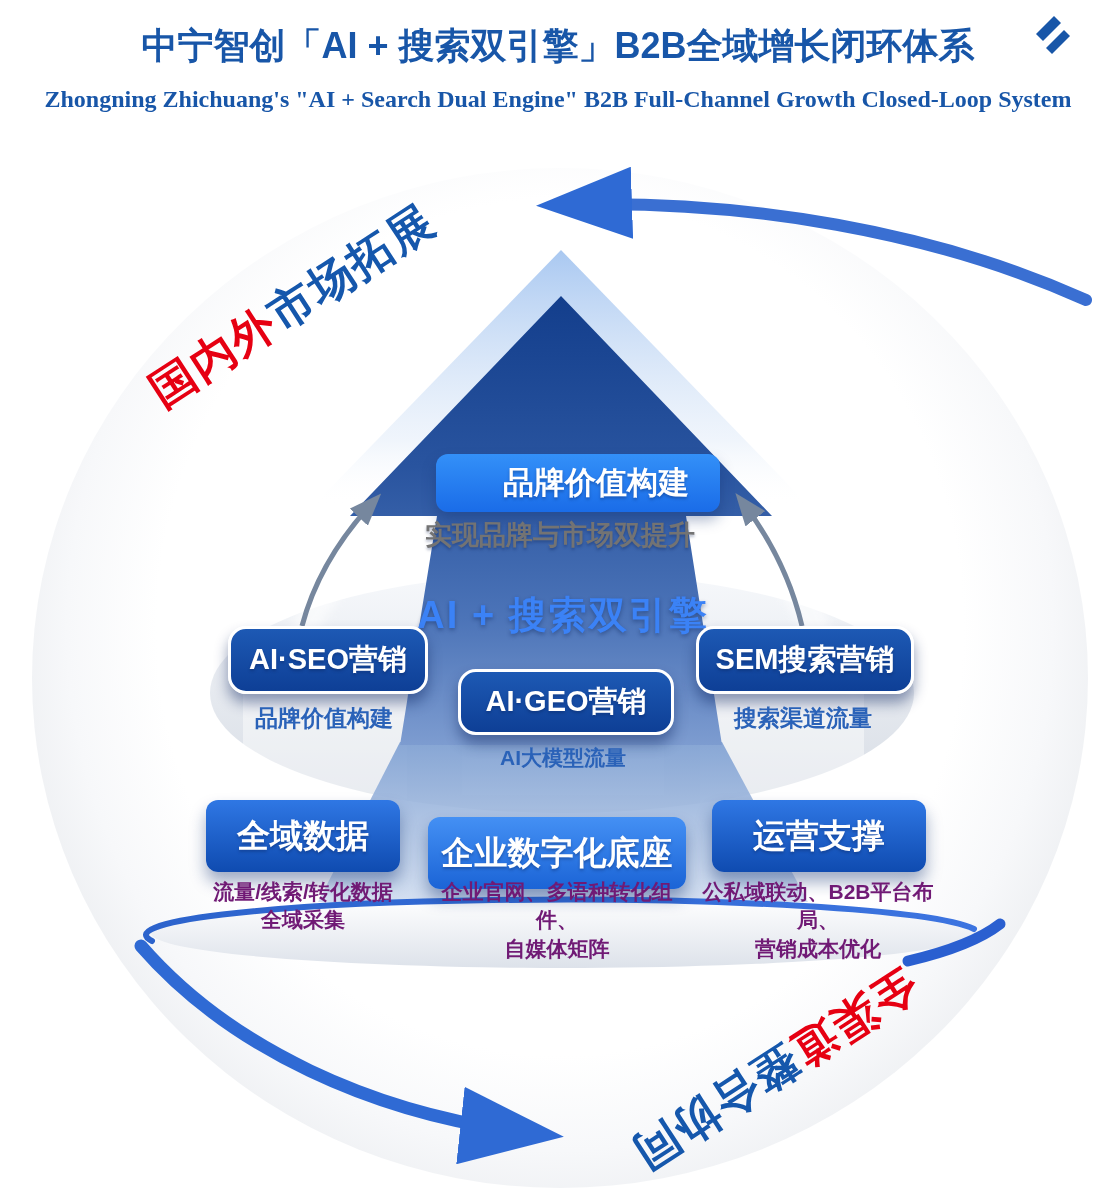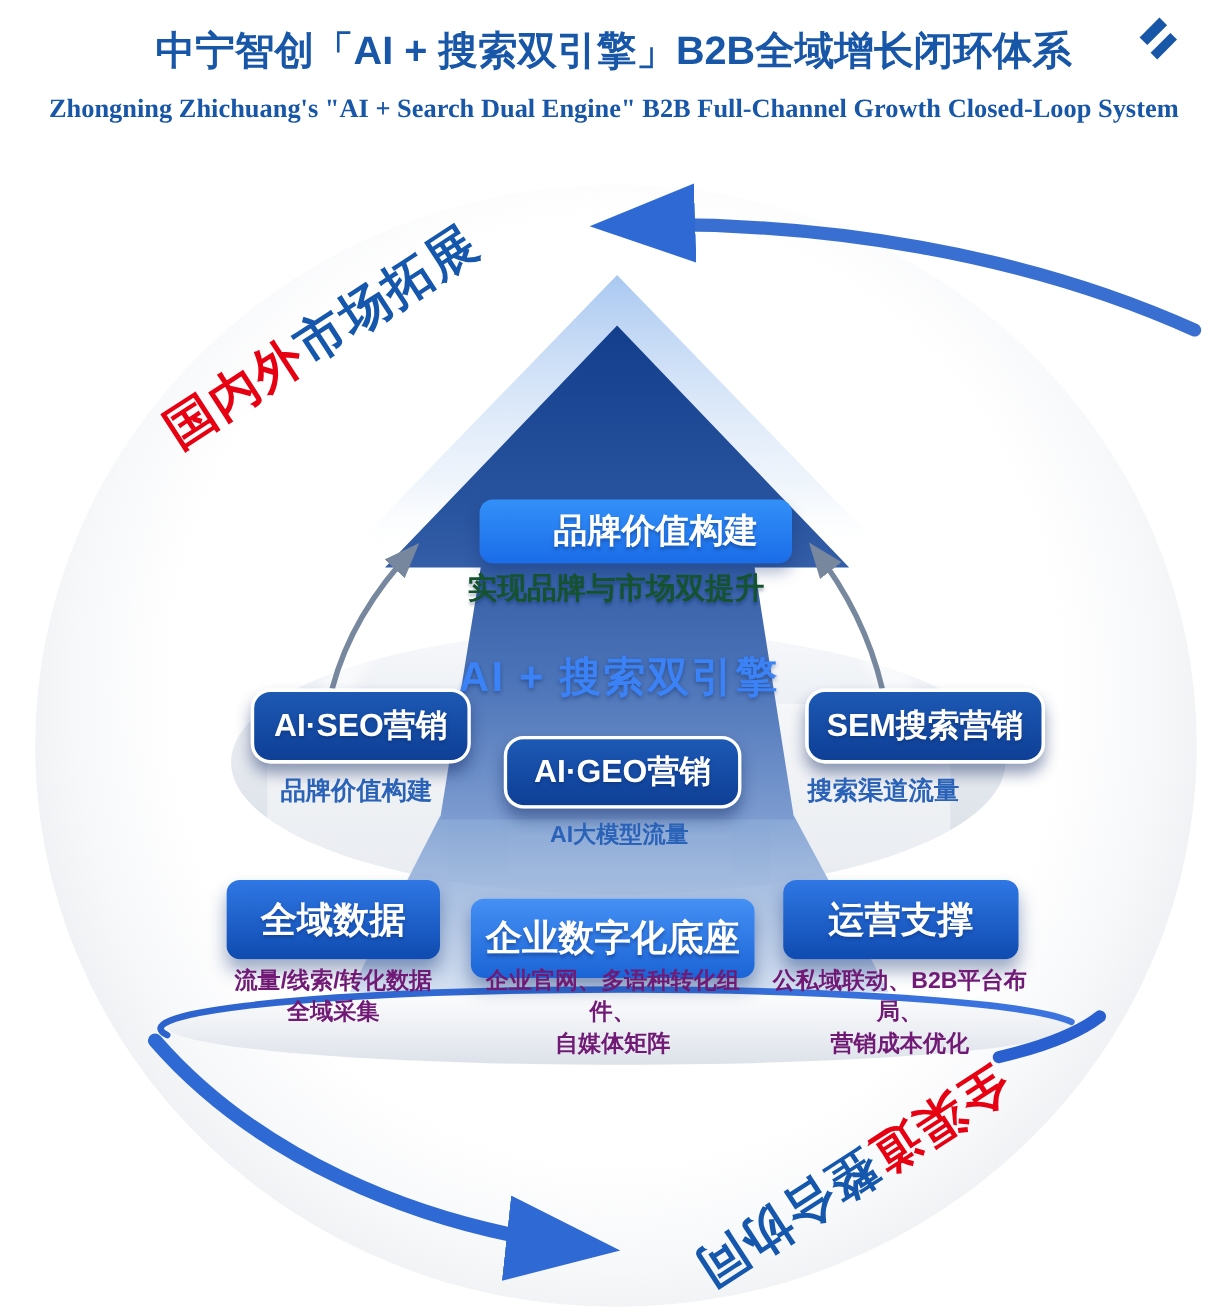--- a/index.html
+++ b/index.html
@@ -29,30 +29,30 @@
        color:#fff;font-weight:900;text-align:center;
        text-shadow:0 2px 3px rgba(8,30,80,.35);}
   .btn-brand{left:436px;top:454px;width:248px;height:58px;border-radius:12px;font-size:31px;
        background:linear-gradient(180deg,#339l 0%,#1a6ce8 100%);
        background:linear-gradient(180deg,#3390f8 0%,#1a6ce8 100%);
        box-shadow:0 8px 14px rgba(13,45,110,.35);padding-left:36px;}
   .btn-navy{background:linear-gradient(180deg,#1d59b4 0%,#0e3f96 100%);
        border:3px solid #ffffff;border-radius:18px;font-size:29px;
        box-shadow:0 9px 14px rgba(10,35,95,.45);}
   .btn-seo{left:228px;top:626px;width:194px;height:62px;}
-  .btn-sem{left:732px;top:626px;width:212px;height:62px;}
+  .btn-sem{left:696px;top:626px;width:212px;height:62px;}
   .btn-geo{left:458px;top:669px;width:210px;height:60px;}
   .btn-base{top:800px;height:72px;border-radius:12px;font-size:33px;
        box-shadow:0 10px 16px rgba(13,45,110,.40);}
   .btn-data{left:206px;width:194px;background:linear-gradient(180deg,#2f77e4 0%,#0f4bb0 100%);}
   .btn-digital{left:428px;width:258px;background:linear-gradient(180deg,#449l 0%,#1b64d6 100%);
        background:linear-gradient(180deg,#4490f4 0%,#1b64d6 100%);margin-top:17px;}
   .btn-ops{left:712px;width:214px;background:linear-gradient(180deg,#2f77e4 0%,#0f4bb0 100%);}
   
-  .cap-white{position:absolute;color:#14532d;font-weight:700;text-align:center;
+  .cap-white{position:absolute;color:#737373;font-weight:700;text-align:center;
        text-shadow:0 2px 3px rgba(8,30,80,.35);}
   .cap-brand{left:360px;top:517px;width:400px;font-size:27px;}
   .heading-engine{position:absolute;left:308px;top:590px;width:510px;text-align:center;
        color:#3b82f6;font-size:38px;font-weight:900;letter-spacing:2px;
        text-shadow:0 2px 4px rgba(8,30,80,.4);}
   .cap-blue{position:absolute;color:#2a62b8;font-weight:700;text-align:center;font-size:23px;}
   .cap-organic{left:224px;top:703px;width:200px;}
   .cap-channel{left:703px;top:703px;width:200px;}
   .cap-aimodel{left:463px;top:744px;width:200px;font-size:21px;}
   .cap-base{position:absolute;top:878px;width:270px;text-align:center;

